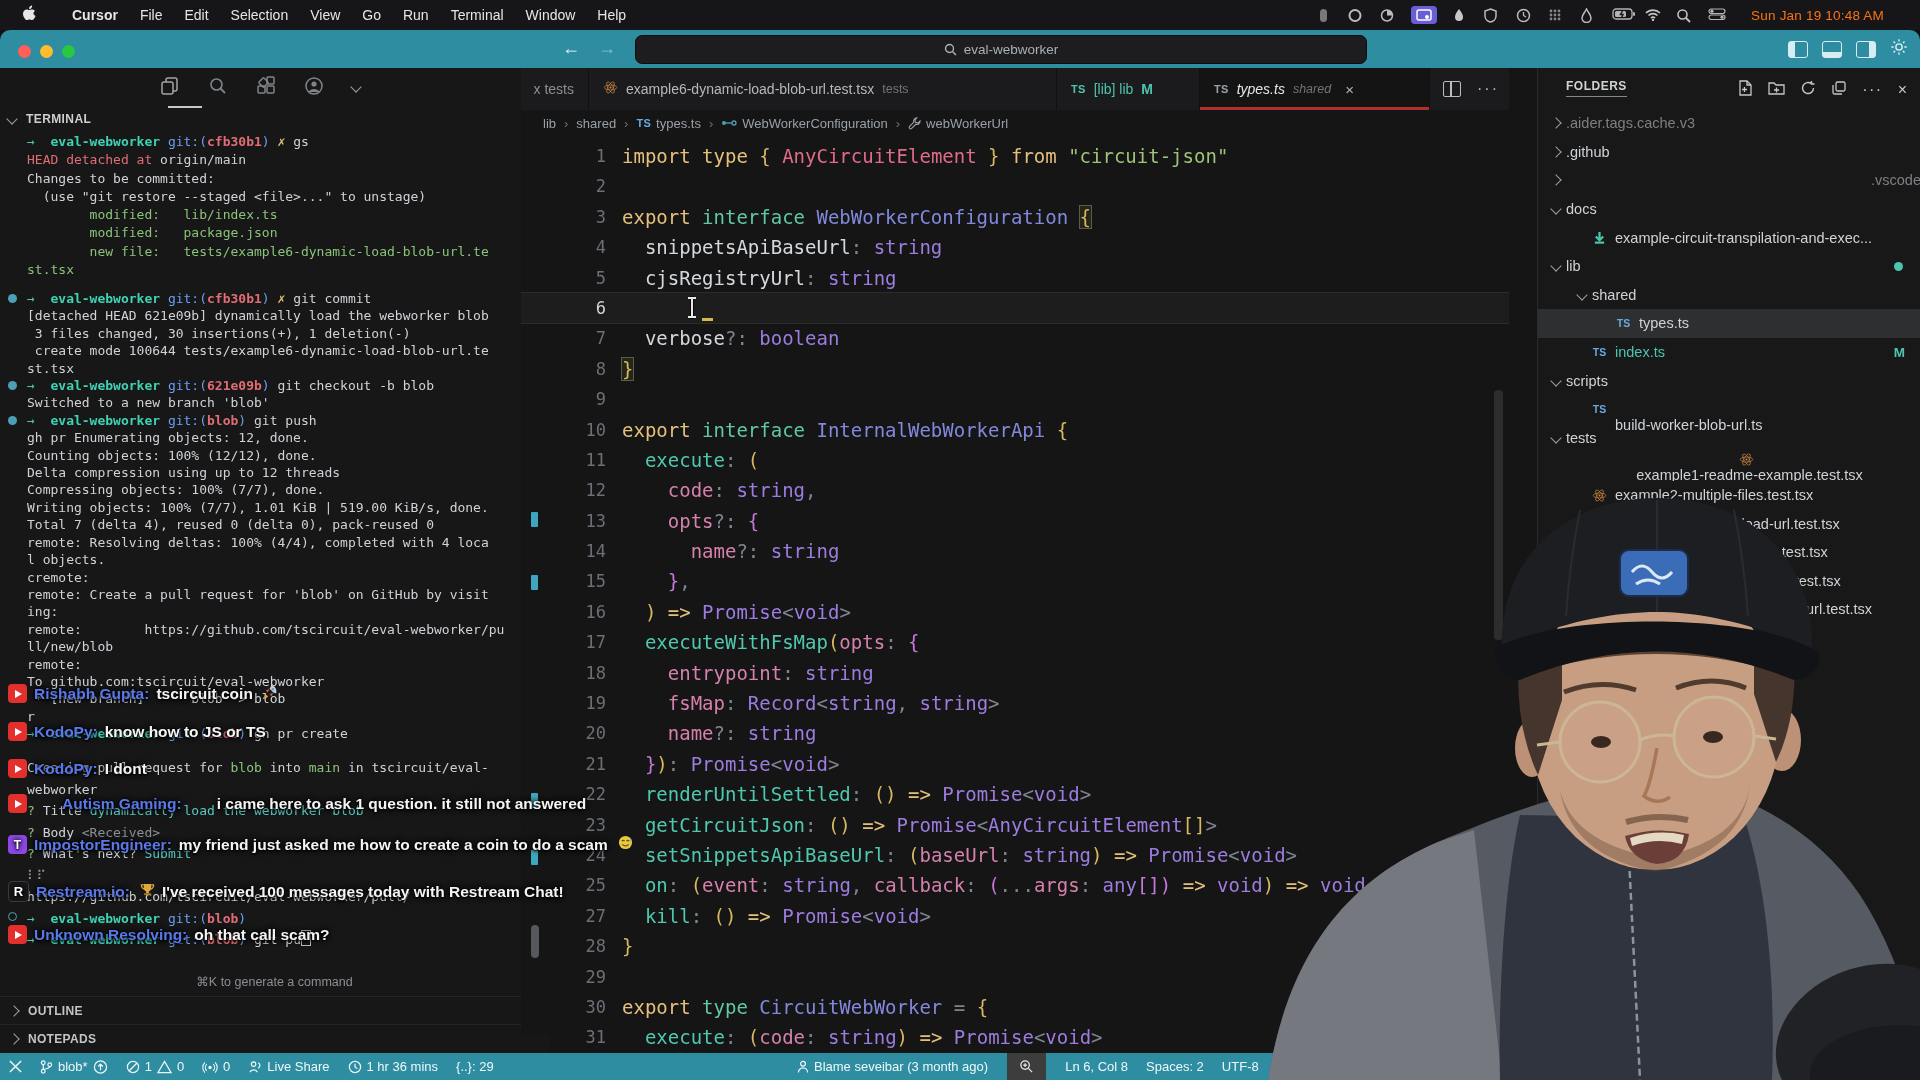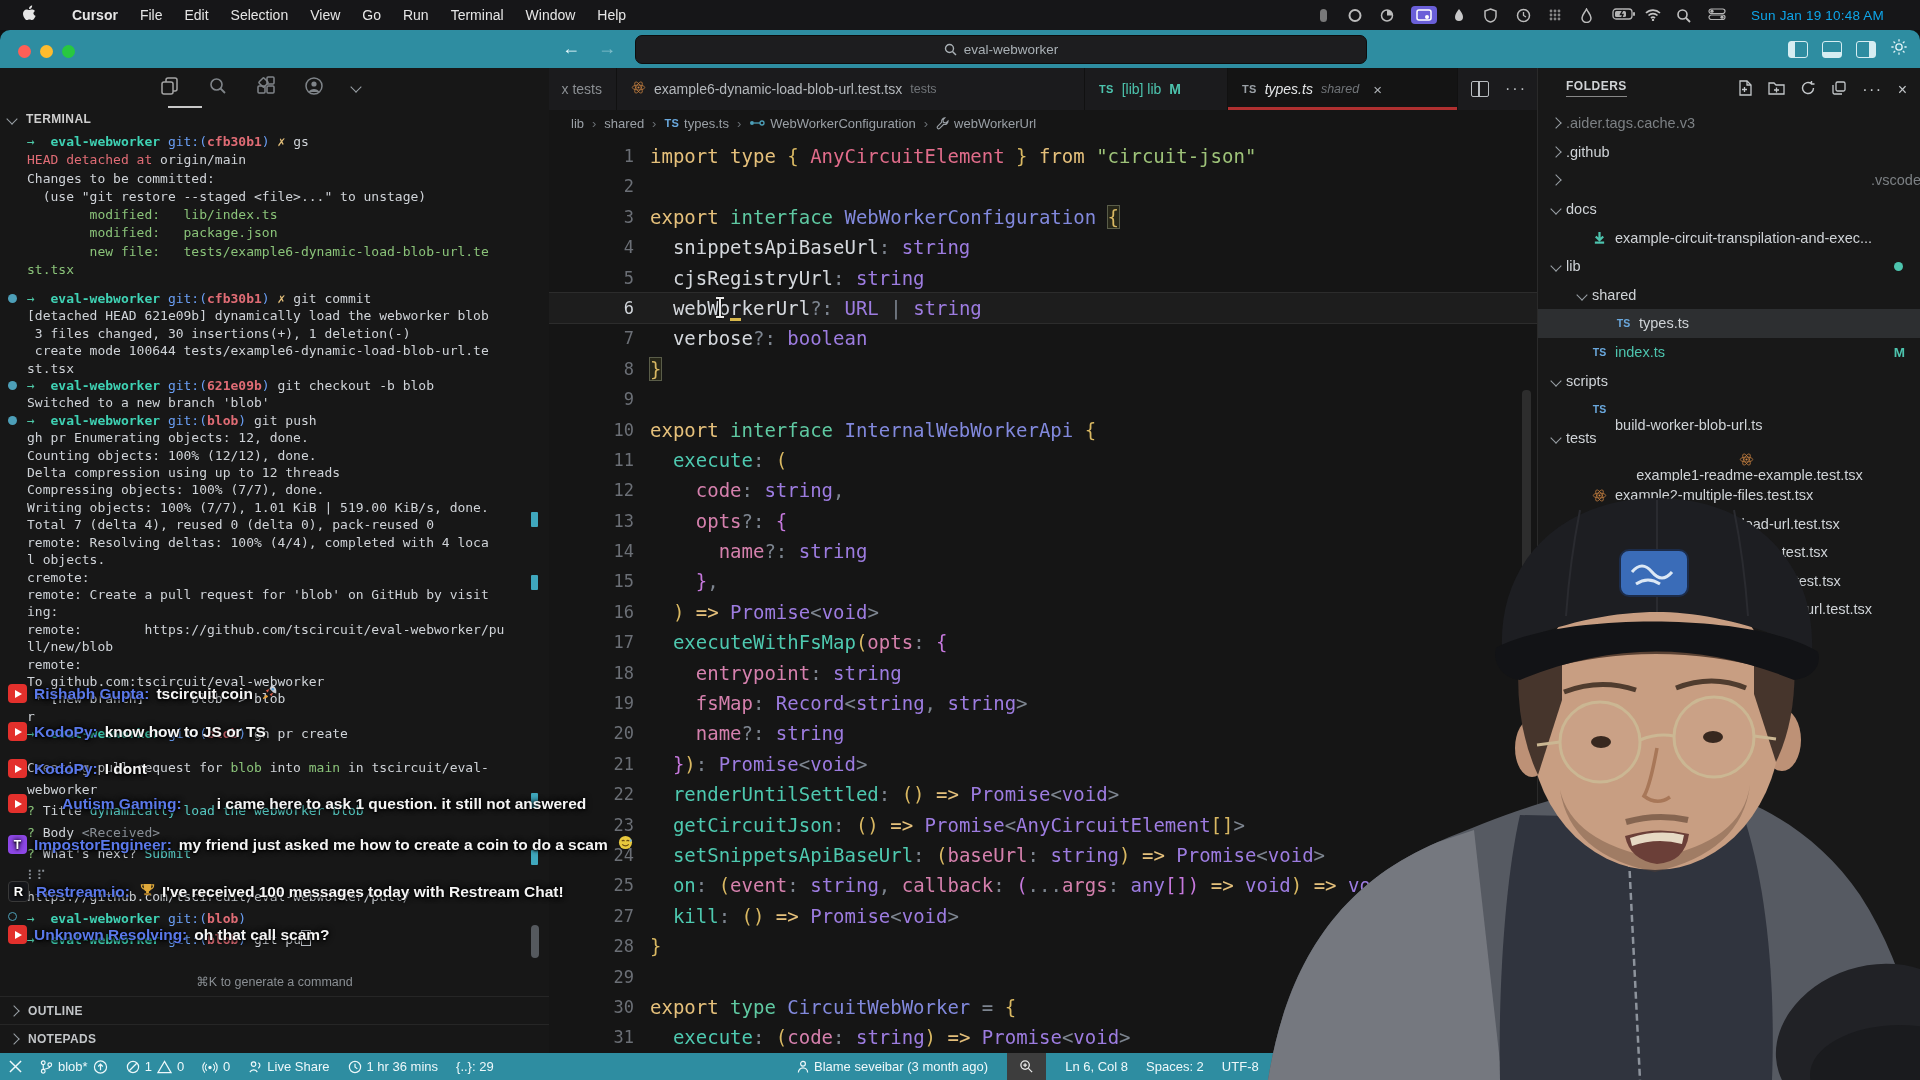--- a/index.html
+++ b/index.html
@@ -8,21 +8,21 @@
   
   #menubar{position:absolute;left:0;top:0;width:1920px;height:30px;background:#161618;
            display:flex;align-items:center;color:#e6e6e6;font-size:14px;z-index:60;}
   #menubar .apple{margin:0 14px 0 22px;}
   #menubar [data-name^="menu-"]{padding:0 11px;}
   #menubar .bold{font-weight:700;}
   #menu-right{position:absolute;right:14px;top:0;height:30px;display:flex;align-items:center;gap:15px;color:#cfcfcf;}
   .mi{width:17px;height:15px;display:inline-block;opacity:.85;}
   .mi svg{display:block;}
   .mi.purple{background:#6a5fd8;border-radius:4px;width:26px;height:18px;display:flex;align-items:center;justify-content:center;opacity:1;}
-  #menu-time{font-size:13.5px;color:#0ea5e9;letter-spacing:.2px;}
+  #menu-time{font-size:13.5px;color:#f97316;letter-spacing:.2px;}
   
   #titlebar{position:absolute;left:0;top:30px;width:1920px;height:38px;background:#2e8da1;
             border-radius:10px 10px 0 0;z-index:55;}
   .tl{position:absolute;top:15px;width:13px;height:13px;border-radius:50%;}
   #tl-close{left:18px;background:#ff5f57;} #tl-min{left:40px;background:#febc2e;} #tl-zoom{left:62px;background:#28c840;}
   #nav-back{position:absolute;left:562px;top:8px;color:#eafbff;font-size:18px;}
   #nav-fwd{position:absolute;left:598px;top:8px;color:rgba(230,250,255,.45);font-size:18px;}
   #cmd-center{position:absolute;left:635px;top:5px;width:730px;height:27px;background:#1d1d1f;border:1px solid #0d0d0d;
               border-radius:7px;display:flex;align-items:center;justify-content:center;color:#a9b0b5;font-size:13.5px;gap:7px;}
   #tb-right{position:absolute;right:12px;top:8px;display:flex;gap:14px;align-items:center;}
@@ -61,21 +61,21 @@
   #chat-layer{position:absolute;left:0;top:68px;width:1300px;height:985px;z-index:40;pointer-events:none;}
   .chat-row{position:absolute;left:8px;display:flex;align-items:center;gap:7px;white-space:nowrap;
             font-size:15.5px;font-weight:700;text-shadow:0 1px 2px #000,0 0 4px #000,0 0 6px rgba(0,0,0,.8);}
   .chat-name{color:#5a78ea;} .chat-msg{color:#f4f4f4;}
   .ci{width:19px;height:19px;border-radius:4px;flex:0 0 auto;display:flex;align-items:center;justify-content:center;}
   .ci.youtube{background:#e3302c;} .ci.youtube::before{content:"";width:0;height:0;border-left:7px solid #fff;border-top:4.5px solid transparent;border-bottom:4.5px solid transparent;margin-left:2px;}
   .ci.twitch{background:#8f48e8;color:#fff;font-size:12px;font-weight:900;}
   .ci.restream{background:#17181c;color:#fff;font-size:13px;font-weight:900;border:1px solid #3a3a3a;}
   .emo{display:inline-block;vertical-align:-2px;margin-left:3px;}
   
-  #editor{position:absolute;left:549px;top:0;width:988px;height:967px;background:#151515;}
+  #editor{position:absolute;left:521px;top:0;width:988px;height:967px;background:#151515;}
   #tabbar{position:absolute;left:0;top:0;width:988px;height:42px;background:#1b1b1d;border-bottom:1px solid #141414;display:flex;}
   .tab{height:42px;display:flex;align-items:center;gap:8px;padding:0 14px;box-sizing:border-box;
        border-right:1px solid #111;color:#8b8f93;font-size:14px;background:#1b1b1d;position:relative;white-space:nowrap;overflow:hidden;}
   .tab .sub{color:#717579;font-size:12.5px;}
   .tab.active{background:#141414;color:#e4e6e8;}
   .tab.active::after{content:"";position:absolute;left:0;right:0;bottom:0;height:3px;background:#b03030;}
   .tab .close{color:#aeb2b6;font-size:15px;margin-left:6px;}
   .ts-chip{font-size:11px;font-weight:700;color:#6aa8dd;letter-spacing:.3px;}
   .tab.mod, .tab.mod .ts-chip{color:#4dc4ae;}
   .tab .fname.italic{font-style:italic;}
@@ -392,21 +392,20 @@
           <div class="code-line" data-name="code-line-4">
             <span class="ln" data-name="line-number">4</span>
             <span class="lt" data-name="code-text"><span class="s-prop">  snippetsApiBaseUrl</span><span class="s-pun">: </span><span class="s-bt">string</span></span>
           </div>
           <div class="code-line" data-name="code-line-5">
             <span class="ln" data-name="line-number">5</span>
             <span class="lt" data-name="code-text"><span class="s-prop">  cjsRegistryUrl</span><span class="s-pun">: </span><span class="s-bt">string</span></span>
           </div>
           <div class="code-line current" data-name="code-line-6">
             <span class="ln" data-name="line-number">6</span>
-            <span class="lt" data-name="code-text"><span class="s-prop">  webWorkerUrl</span><span class="s-pun">?: </span><span class="s-bt">URL</span><span class="s-pun"> | </span><span class="s-bt">string</span></span>
             <span data-name="text-cursor" id="caret"></span>
             <span data-name="mouse-ibeam-cursor" id="ibeam"></span>
           </div>
           <div class="code-line" data-name="code-line-7">
             <span class="ln" data-name="line-number">7</span>
             <span class="lt" data-name="code-text"><span class="s-prop">  verbose</span><span class="s-pun">?: </span><span class="s-bt">boolean</span></span>
           </div>
           <div class="code-line" data-name="code-line-8">
             <span class="ln" data-name="line-number">8</span>
             <span class="lt" data-name="code-text"><span class="s-b1m">}</span></span>

